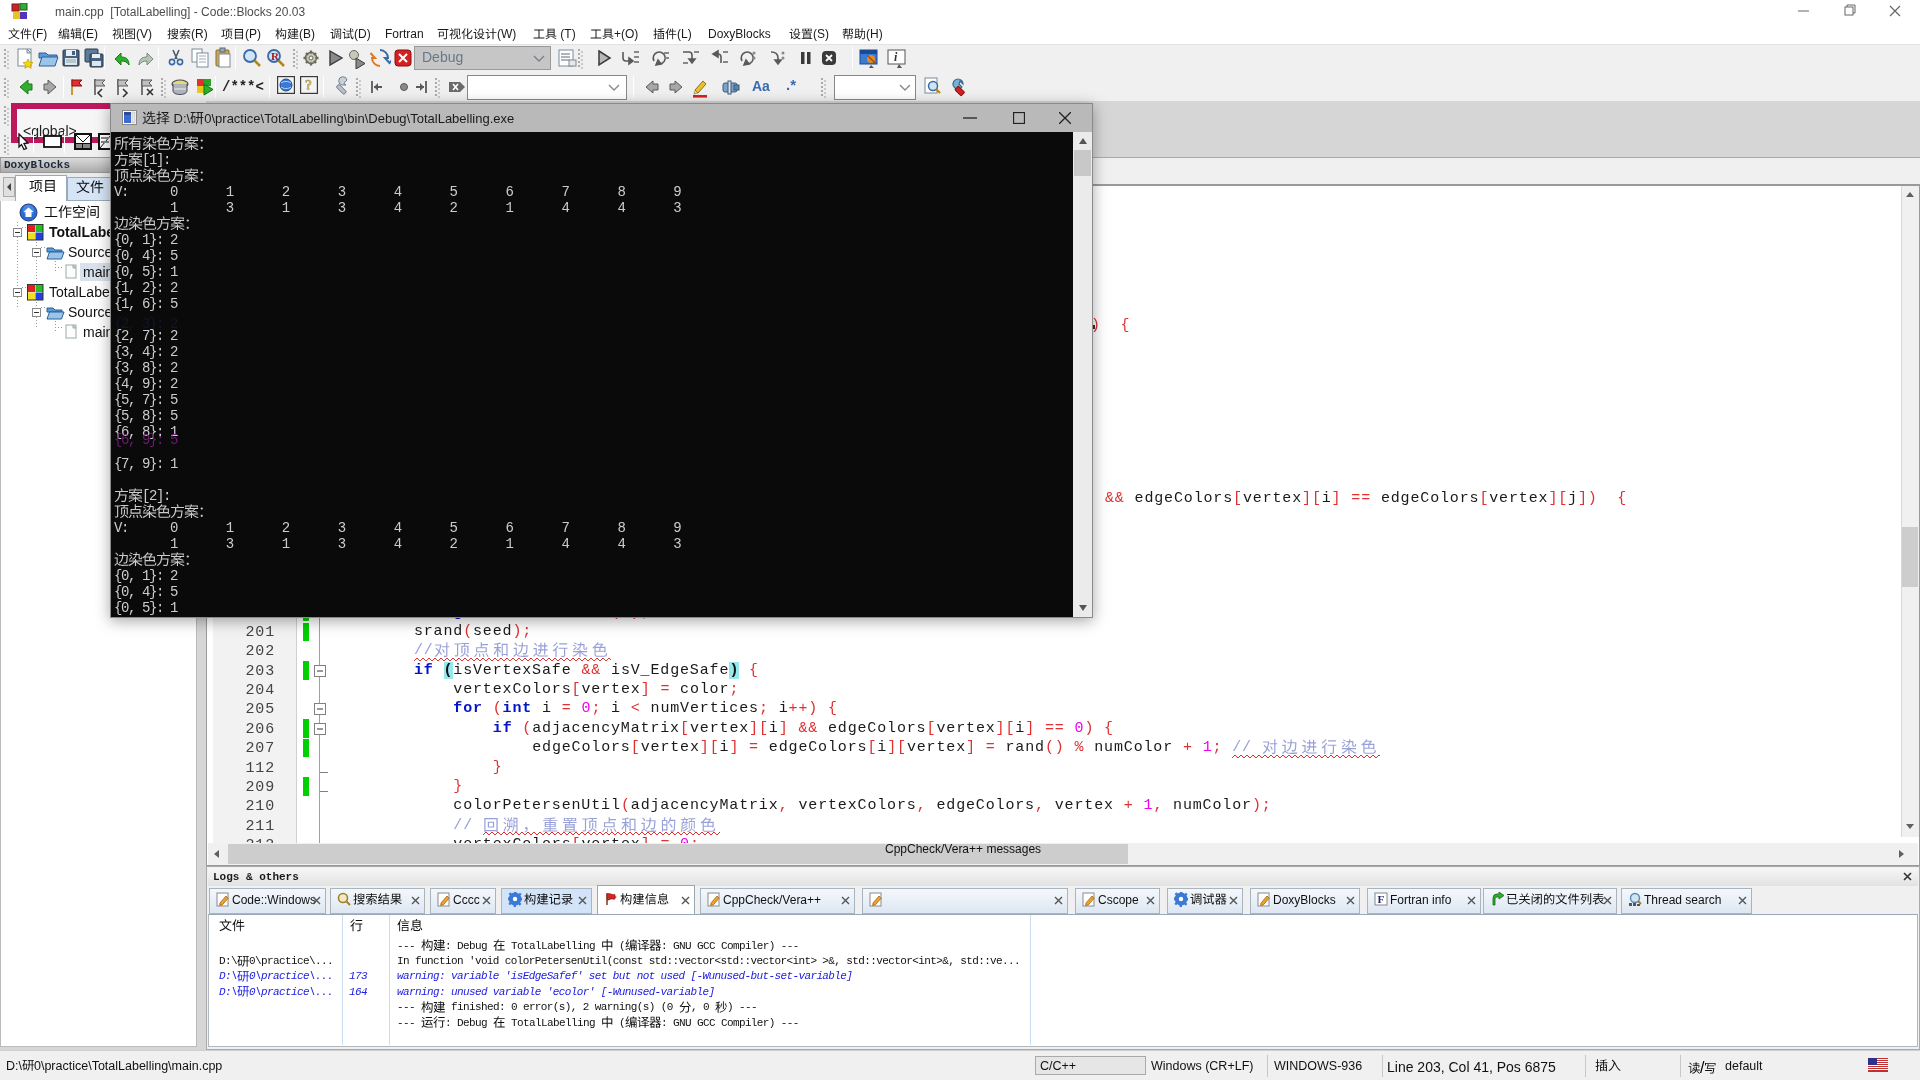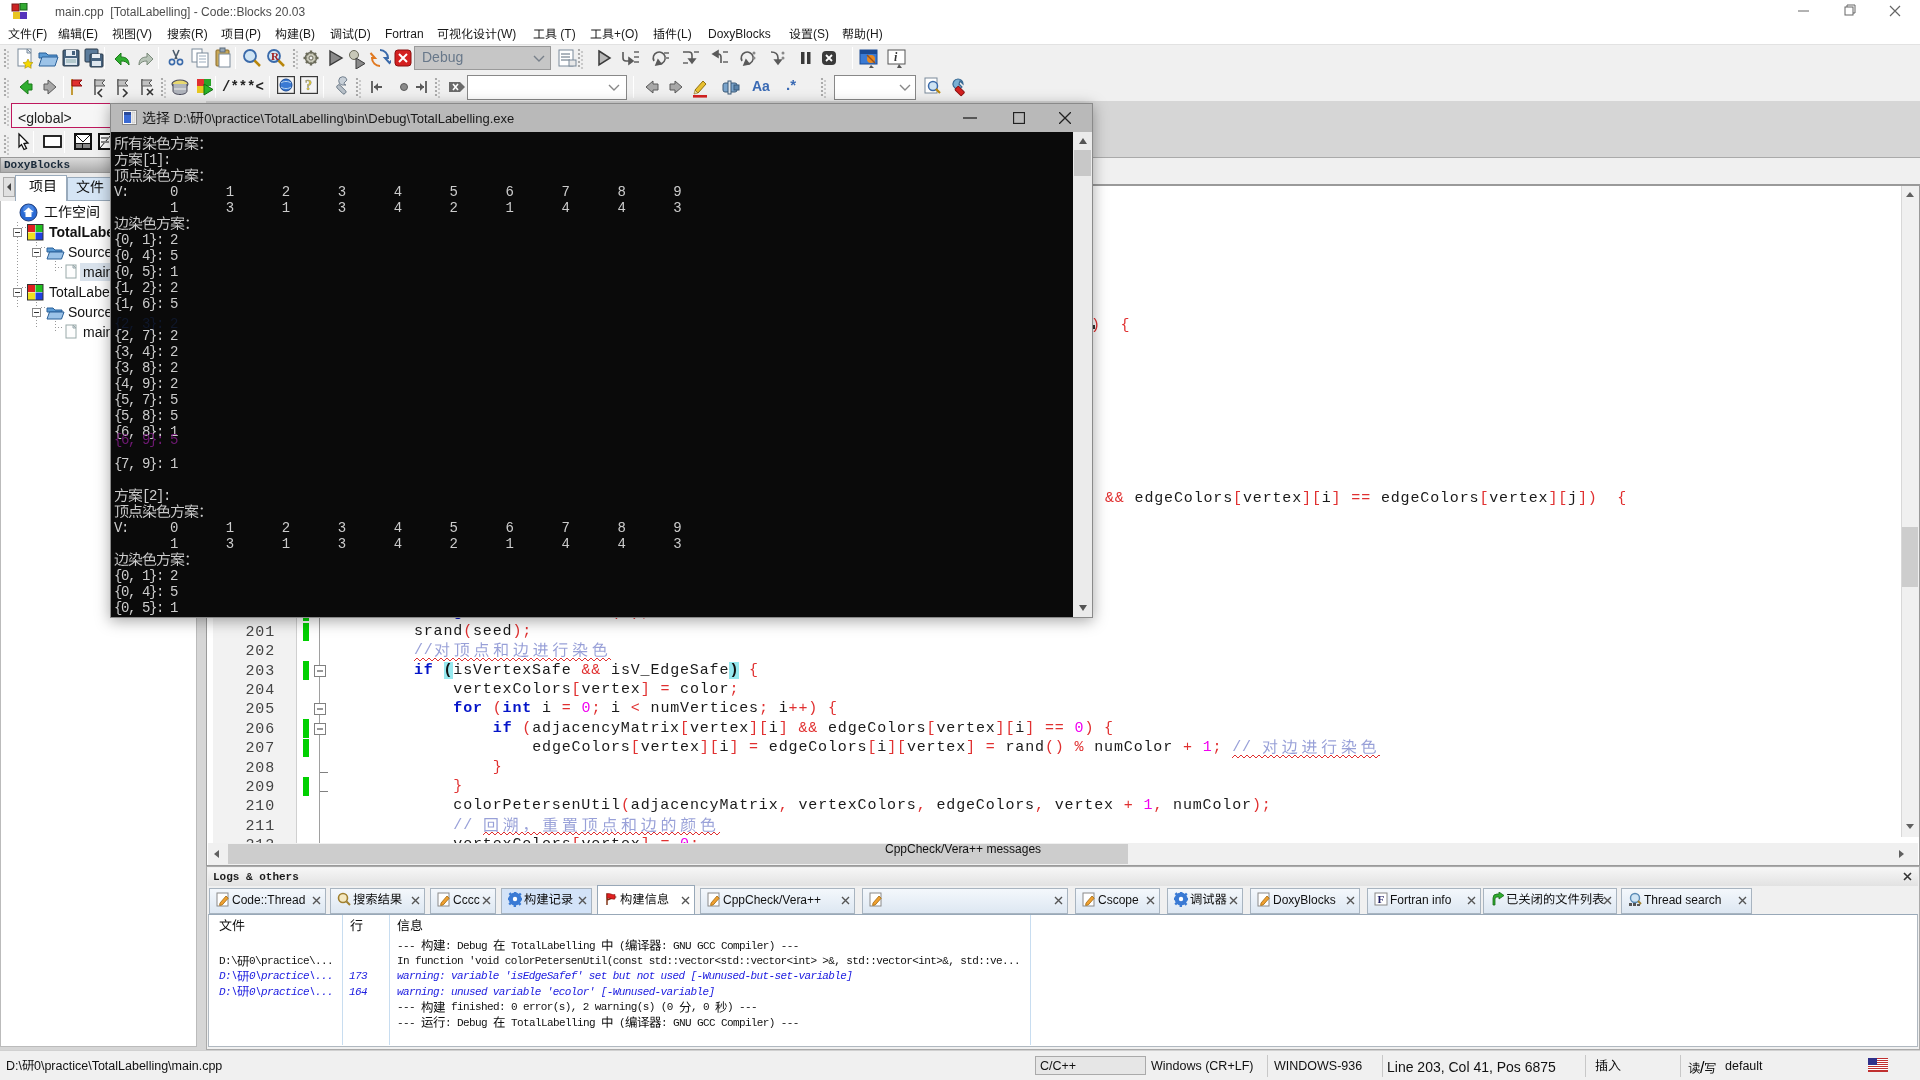--- a/index.html
+++ b/index.html
@@ -458,21 +458,21 @@
     <circle cx="5" cy="5" r="1.1" fill="#c0c0c0"></circle>
     <circle cx="2" cy="7" r="1.1" fill="#9a9a9a"></circle>
     <circle cx="5" cy="9" r="1.1" fill="#c0c0c0"></circle>
     <circle cx="2" cy="11" r="1.1" fill="#9a9a9a"></circle>
     <circle cx="5" cy="13" r="1.1" fill="#c0c0c0"></circle>
     <circle cx="2" cy="15" r="1.1" fill="#9a9a9a"></circle>
     <circle cx="5" cy="17" r="1.1" fill="#c0c0c0"></circle>
     <circle cx="2" cy="19" r="1.1" fill="#9a9a9a"></circle>
     <circle cx="5" cy="21" r="1.1" fill="#c0c0c0"></circle>
   </svg>
-<div class="abs" style="left:11px;top:103px;width:195px;height:25px;background:#f6f6f6;border:1px solid #be185d;font-size:14px;color:#222;padding:6px 6px">&lt;global&gt;</div>
+<div class="abs" style="left:11px;top:103px;width:195px;height:25px;background:#f6f6f6;border:6px solid #be185d;font-size:14px;color:#222;padding:14px 6px">&lt;global&gt;</div>
 <svg class="abs" style="left:3px;top:133px" width="8" height="24">
     <circle cx="2" cy="3" r="1.1" fill="#9a9a9a"></circle>
     <circle cx="5" cy="5" r="1.1" fill="#c0c0c0"></circle>
     <circle cx="2" cy="7" r="1.1" fill="#9a9a9a"></circle>
     <circle cx="5" cy="9" r="1.1" fill="#c0c0c0"></circle>
     <circle cx="2" cy="11" r="1.1" fill="#9a9a9a"></circle>
     <circle cx="5" cy="13" r="1.1" fill="#c0c0c0"></circle>
     <circle cx="2" cy="15" r="1.1" fill="#9a9a9a"></circle>
     <circle cx="5" cy="17" r="1.1" fill="#c0c0c0"></circle>
     <circle cx="2" cy="19" r="1.1" fill="#9a9a9a"></circle>
@@ -594,21 +594,21 @@
 <div class="abs" style="left:296px;top:186px;width:1px;height:657px;background:#d0d0d0"></div>
 <div class="abs" style="left:319px;top:186px;width:1px;height:657px;background:#a0a0a0"></div>
 <div class="abs gut" style="left:213px;top:603.6px;width:62px;text-align:right;color:#444">200</div>
 <div class="abs gut" style="left:213px;top:623.0px;width:62px;text-align:right;color:#444">201</div>
 <div class="abs gut" style="left:213px;top:642.3px;width:62px;text-align:right;color:#444">202</div>
 <div class="abs gut" style="left:213px;top:661.7px;width:62px;text-align:right;color:#444">203</div>
 <div class="abs gut" style="left:213px;top:681.0px;width:62px;text-align:right;color:#444">204</div>
 <div class="abs gut" style="left:213px;top:700.4px;width:62px;text-align:right;color:#444">205</div>
 <div class="abs gut" style="left:213px;top:719.8px;width:62px;text-align:right;color:#444">206</div>
 <div class="abs gut" style="left:213px;top:739.1px;width:62px;text-align:right;color:#444">207</div>
-<div class="abs gut" style="left:213px;top:758.5px;width:62px;text-align:right;color:#444">208</div>
+<div class="abs gut" style="left:213px;top:758.5px;width:62px;text-align:right;color:#444">112</div>
 <div class="abs gut" style="left:213px;top:777.8px;width:62px;text-align:right;color:#444">209</div>
 <div class="abs gut" style="left:213px;top:797.2px;width:62px;text-align:right;color:#444">210</div>
 <div class="abs gut" style="left:213px;top:816.6px;width:62px;text-align:right;color:#444">211</div>
 <div class="abs gut" style="left:213px;top:835.9px;width:62px;text-align:right;color:#444">212</div>
 <div class="abs" style="left:303px;top:603.1px;width:6px;height:18.4px;background:#00d000"></div>
 <div class="abs" style="left:303px;top:622.5px;width:6px;height:18.4px;background:#00d000"></div>
 <div class="abs" style="left:303px;top:661.2px;width:6px;height:18.4px;background:#00d000"></div>
 <div class="abs" style="left:303px;top:719.3px;width:6px;height:18.4px;background:#00d000"></div>
 <div class="abs" style="left:303px;top:738.6px;width:6px;height:18.4px;background:#00d000"></div>
 <div class="abs" style="left:303px;top:777.3px;width:6px;height:18.4px;background:#00d000"></div>
@@ -803,21 +803,21 @@
 <div class="abs" style="left:213px;top:871px;font-family:Liberation Mono;font-size:11px;font-weight:bold;color:#1a1a1a">Logs &amp; others</div>
 <svg class="abs" style="left:1902px;top:871px" width="11" height="11">
     <path d="M2 2l7 7M9 2L2 9" stroke="#333" stroke-width="1.6"></path>
   </svg>
 <div class="abs" style="left:208px;top:886px;width:1710px;height:28px;background:#f0f0f0"></div>
 <div class="abs" style="left:209px;top:888px;width:117px;height:26px;background:linear-gradient(#f4f8fc,#dde7f2);border:1px solid #a8b4c0"></div>
 <svg class="abs" style="left:216px;top:892px;z-index:4" width="14" height="15">
     <rect x="1" y="1" width="11" height="13" fill="#fff" stroke="#8a8a8a"></rect>
     <path d="M4 11L10 4l2.2 2.2-6 6.8-2.6.4z" fill="#f0a030" stroke="#a06a10" stroke-width="0.8"></path>
   </svg>
-<div class="abs" style="left:232px;top:893px;font-size:12px;color:#111;z-index:4">Code::Thread</div>
+<div class="abs" style="left:232px;top:893px;font-size:12px;color:#111;z-index:4">Code::Windows</div>
 <svg class="abs" style="left:312px;top:896px;z-index:4" width="9" height="9">
     <path d="M1 1l7 7M8 1L1 8" stroke="#555" stroke-width="1.4"></path>
   </svg>
 <div class="abs" style="left:330px;top:888px;width:95px;height:26px;background:linear-gradient(#f4f8fc,#dde7f2);border:1px solid #a8b4c0"></div>
 <svg class="abs" style="left:337px;top:892px;z-index:4" width="14" height="15">
     <circle cx="6" cy="6" r="4.5" fill="#f4e8c0" stroke="#a08030" stroke-width="1.6"></circle>
     <line x1="9.5" y1="9.5" x2="13" y2="13" stroke="#a08030" stroke-width="2"></line>
   </svg>
 <div class="abs" style="left:353px;top:893px;font-size:12px;color:#111;z-index:4"><svg style="vertical-align:-3.2px" width="49" height="14" viewBox="0 0 49 14">
       <path d="M2 0.2V2.7H0.6V3.6H2V6.2L0.5 6.8L0.7 7.7L2 7.1V10.4C2 10.6 2 10.6 1.8 10.6C1.7 10.6 1.3 10.6 0.8 10.6C0.9 10.9 1 11.3 1 11.5C1.8 11.5 2.2 11.5 2.5 11.3C2.8 11.2 2.9 10.9 2.9 10.4V6.8L4.3 6.3L4.1 5.4L2.9 5.9V3.6H4.2V2.7H2.9V0.2ZM4.7 7V7.8H5.2L5.1 7.8C5.6 8.7 6.3 9.4 7.2 9.9C6.1 10.4 4.9 10.7 3.7 10.8C3.9 11 4.1 11.4 4.2 11.6C5.5 11.4 6.9 11 8 10.4C9 10.9 10.1 11.3 11.3 11.5C11.4 11.3 11.6 11 11.8 10.8C10.8 10.6 9.8 10.3 8.9 9.9C9.9 9.3 10.7 8.4 11.2 7.2L10.7 7L10.5 7H8.4V5.8H11.3V1.3H8.9V2H10.4V3.2H8.9V3.9H10.4V5.1H8.4V0.2H7.6V5.1H5.6V3.9H7V3.2H5.6V2C6.3 1.8 6.9 1.6 7.5 1.3L6.8 0.7C6.3 1 5.5 1.3 4.8 1.6V5.8H7.6V7ZM10 7.8C9.5 8.5 8.8 9.1 8 9.5C7.2 9 6.5 8.5 6 7.8Z M20.1 9.3C21.1 9.9 22.4 10.7 23.1 11.3L23.8 10.8C23.1 10.2 21.8 9.4 20.8 8.8ZM15.9 8.9C15.2 9.6 14.1 10.3 13.1 10.7C13.3 10.9 13.6 11.2 13.8 11.3C14.7 10.8 15.9 10 16.7 9.2ZM14.7 6.7C14.9 6.6 15.2 6.5 17.5 6.4C16.5 6.9 15.6 7.2 15.2 7.4C14.5 7.7 14 7.8 13.6 7.9C13.6 8.1 13.8 8.5 13.8 8.7C14.1 8.6 14.6 8.5 18.2 8.3V10.5C18.2 10.6 18.1 10.7 17.9 10.7C17.7 10.7 17.1 10.7 16.3 10.7C16.5 10.9 16.6 11.2 16.7 11.5C17.6 11.5 18.2 11.5 18.6 11.4C19 11.2 19.1 11 19.1 10.5V8.3L22.1 8.1C22.4 8.4 22.7 8.8 22.9 9L23.6 8.5C23.1 7.9 22 6.8 21.1 6.1L20.5 6.5C20.8 6.8 21.1 7.1 21.5 7.4L16.1 7.7C17.8 7.1 19.6 6.3 21.2 5.2L20.6 4.7C20 5 19.4 5.4 18.8 5.7L16.1 5.8C16.9 5.4 17.8 4.9 18.6 4.4L18.2 4.1H22.9V5.6H23.8V3.3H18.9V2.1H23.7V1.3H18.9V0.2H18V1.3H13.2V2.1H18V3.3H13.1V5.6H14V4.1H17.6C16.8 4.8 15.7 5.4 15.3 5.5C15 5.7 14.7 5.8 14.4 5.8C14.5 6.1 14.6 6.5 14.7 6.7Z M25 9.9 25.2 10.9C26.4 10.6 28 10.3 29.6 9.9L29.5 9.1C27.9 9.4 26.2 9.7 25 9.9ZM25.3 5.3C25.5 5.2 25.8 5.2 27.3 5C26.8 5.8 26.3 6.4 26 6.6C25.6 7.1 25.4 7.4 25.1 7.4C25.2 7.7 25.3 8.1 25.4 8.3C25.7 8.2 26.1 8.1 29.5 7.4C29.5 7.2 29.5 6.9 29.5 6.6L26.8 7.1C27.7 6 28.7 4.7 29.6 3.4L28.7 2.8C28.5 3.3 28.2 3.7 27.9 4.2L26.3 4.3C27 3.3 27.7 2 28.3 0.7L27.3 0.3C26.8 1.8 26 3.3 25.7 3.7C25.4 4.1 25.2 4.4 25 4.4C25.1 4.7 25.2 5.1 25.3 5.3ZM32.5 0.2V1.9H29.6V2.8H32.5V4.7H29.9V5.6H36V4.7H33.4V2.8H36.2V1.9H33.4V0.2ZM30.2 6.8V11.6H31.1V11H34.8V11.5H35.7V6.8ZM31.1 10.2V7.7H34.8V10.2Z M38.9 0.8V5.7H42.6V6.8H37.7V7.6H41.8C40.7 8.8 39 9.9 37.3 10.4C37.6 10.6 37.8 10.9 38 11.2C39.6 10.5 41.4 9.4 42.6 8V11.6H43.5V8C44.8 9.3 46.6 10.5 48.1 11.1C48.3 10.9 48.6 10.5 48.8 10.3C47.2 9.8 45.4 8.8 44.3 7.6H48.4V6.8H43.5V5.7H47.3V0.8ZM39.8 3.7H42.6V4.9H39.8ZM43.5 3.7H46.3V4.9H43.5ZM39.8 1.6H42.6V2.9H39.8ZM43.5 1.6H46.3V2.9H43.5Z" fill="#111"></path>

